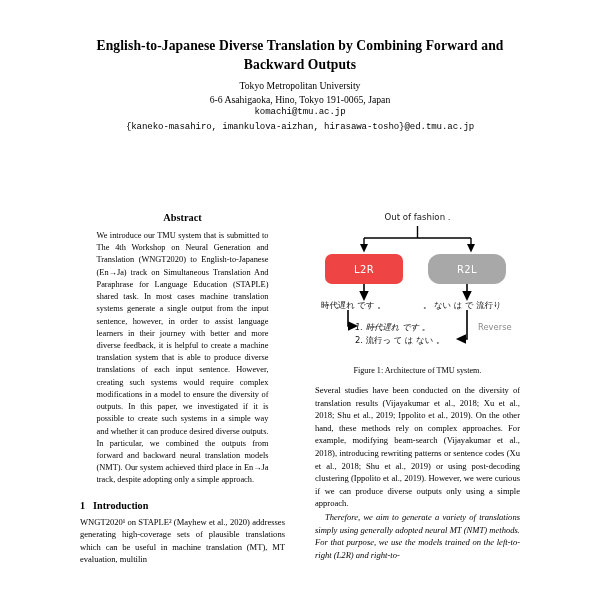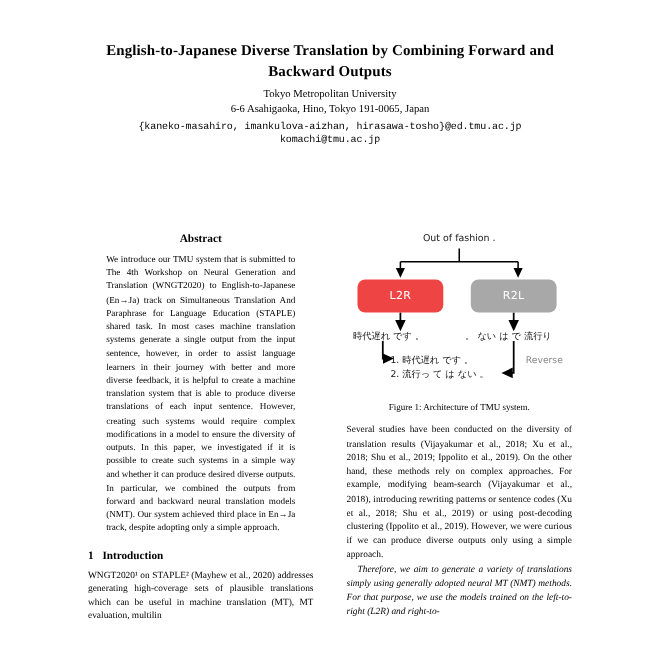--- a/index.html
+++ b/index.html
@@ -139,32 +139,32 @@
     border-radius: 7px;
     color: #ffffff;
     font-family: "DejaVu Sans", "Liberation Sans", sans-serif;
     font-size: 10px;
     display: flex;
     align-items: center;
     justify-content: center;
     letter-spacing: 0.3px;
   }
   .box-l2r { left: 10px;  top: 42px; background: #ef4444; }
-  .box-r2l { left: 113px; top: 42px; background: #a8a8a8; }
+  .box-r2l { left: 113px; top: 42px; background: #a8a8a8; border-radius: 12px; }
 
   .jp {
     position: absolute;
     font-family: "DejaVu Sans", "Liberation Sans", sans-serif;
     font-size: 8.4px;
     color: #111111;
     white-space: nowrap;
   }
   .jp-left  { left: 6px;   top: 88px; }
   .jp-right { left: 108px; top: 88px; }
-  .jp-out1  { left: 40px;  top: 110px; }
+  .jp-out1  { left: 40px;  top: 110px; font-style: italic; }
   .jp-out2  { left: 40px;  top: 123px; }
   .rev-label {
     position: absolute;
     left: 163px; top: 110px;
     font-family: "DejaVu Sans", "Liberation Sans", sans-serif;
     font-size: 8.4px;
     color: #8a8a8a;
   }
   .fig-svg {
     position: absolute;
@@ -176,22 +176,22 @@
 <body>
 
 <div class="page">
 
   <div class="title-block">
     <div class="paper-title">English-to-Japanese Diverse Translation by Combining Forward and Backward Outputs</div>
 
 
     <div class="affiliation">Tokyo Metropolitan University</div>
     <div class="address">6-6 Asahigaoka, Hino, Tokyo 191-0065, Japan</div>
+    <div class="email-line second">komachi@tmu.ac.jp</div>
     <div class="email-line">{kaneko-masahiro, imankulova-aizhan, hirasawa-tosho}@ed.tmu.ac.jp</div>
-    <div class="email-line second">komachi@tmu.ac.jp</div>
   </div>
 
   <div class="columns">
 
     <div class="col col-left">
       <div class="abstract-head">Abstract</div>
       <div class="abstract-body">We introduce our TMU system that is submitted to The 4th Workshop on Neural Generation and Translation (WNGT2020) to English-to-Japanese (En→Ja) track on Simultaneous Translation And Paraphrase for Language Education (STAPLE) shared task. In most cases machine translation systems generate a single output from the input sentence, however, in order to assist language learners in their journey with better and more diverse feedback, it is helpful to create a machine translation system that is able to produce diverse translations of each input sentence. However, creating such systems would require complex modifications in a model to ensure the diversity of outputs. In this paper, we investigated if it is possible to create such systems in a simple way and whether it can produce desired diverse outputs. In particular, we combined the outputs from forward and backward neural translation models (NMT). Our system achieved third place in En→Ja track, despite adopting only a simple approach.</div>
 
       <div class="section-head">
         <span class="num">1</span><span>Introduction</span>

